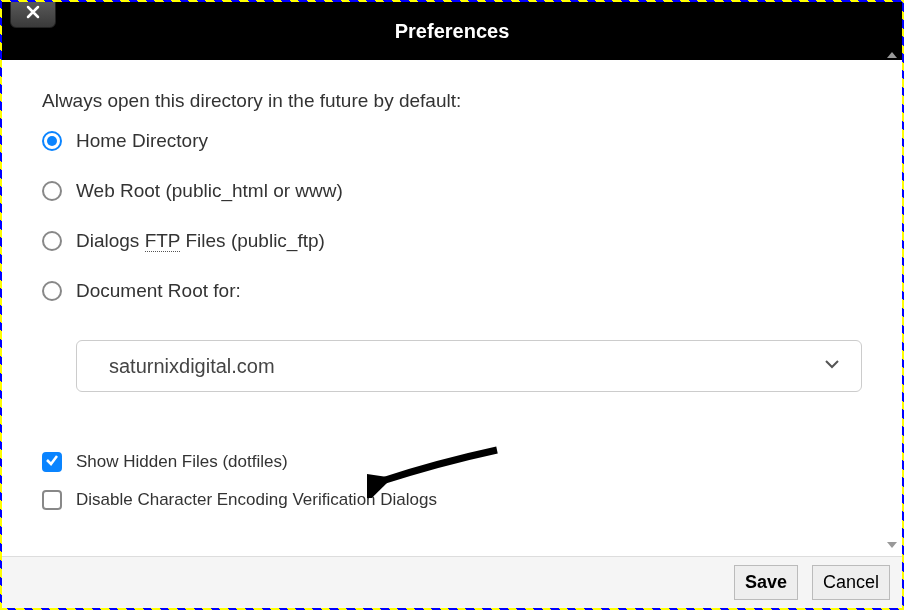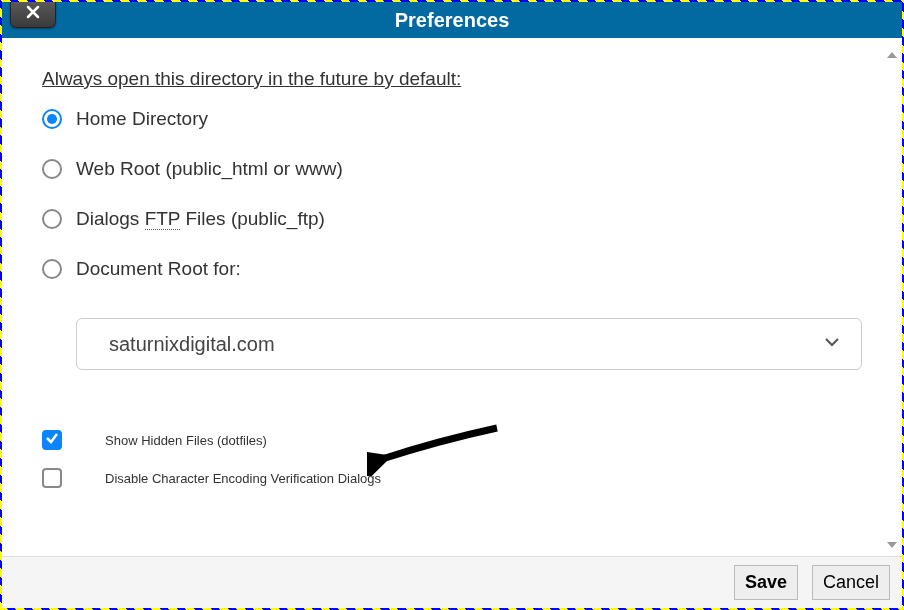--- a/index.html
+++ b/index.html
@@ -30,23 +30,23 @@
       position: absolute;
       top: 2px;
       left: 2px;
       right: 2px;
       bottom: 2px;
       display: flex;
       flex-direction: column;
       background: #fff;
     }
     .titlebar {
-      background: #0369a1;
+      background: #000000;
       color: #fff;
-      height: 36px;
+      height: 58px;
       display: flex;
       align-items: center;
       justify-content: center;
       position: relative;
     }
     .close-btn {
       position: absolute;
       left: 8px;
       top: -2px;
       width: 46px;
@@ -71,21 +71,20 @@
     .content {
       flex: 1;
       padding: 30px 40px 20px 40px;
       overflow-y: auto;
       position: relative;
       color: #333;
     }
     .prompt {
       font-size: 19px;
       margin-bottom: 18px;
-      text-decoration: underline;
     }
     .radio-group {
       display: flex;
       flex-direction: column;
       gap: 28px;
       margin-bottom: 12px;
     }
     .radio-row {
       display: flex;
       align-items: center;
@@ -165,23 +164,22 @@
     }
     .checkbox.checked {
       background: #0a84ff;
       border-color: #0a84ff;
     }
     .checkbox svg {
       width: 14px;
       height: 14px;
     }
     .checkbox-label {
-      font-size: 13px;
-      cursor: pointer;
-      margin-left: 29px;
+      font-size: 17px;
+      cursor: pointer;
     }
     .arrow {
       position: absolute;
       left: 365px;
       top: 378px;
       pointer-events: none;
     }
     .footer {
       border-top: 1px solid #ddd;
       background: #f5f5f5;

